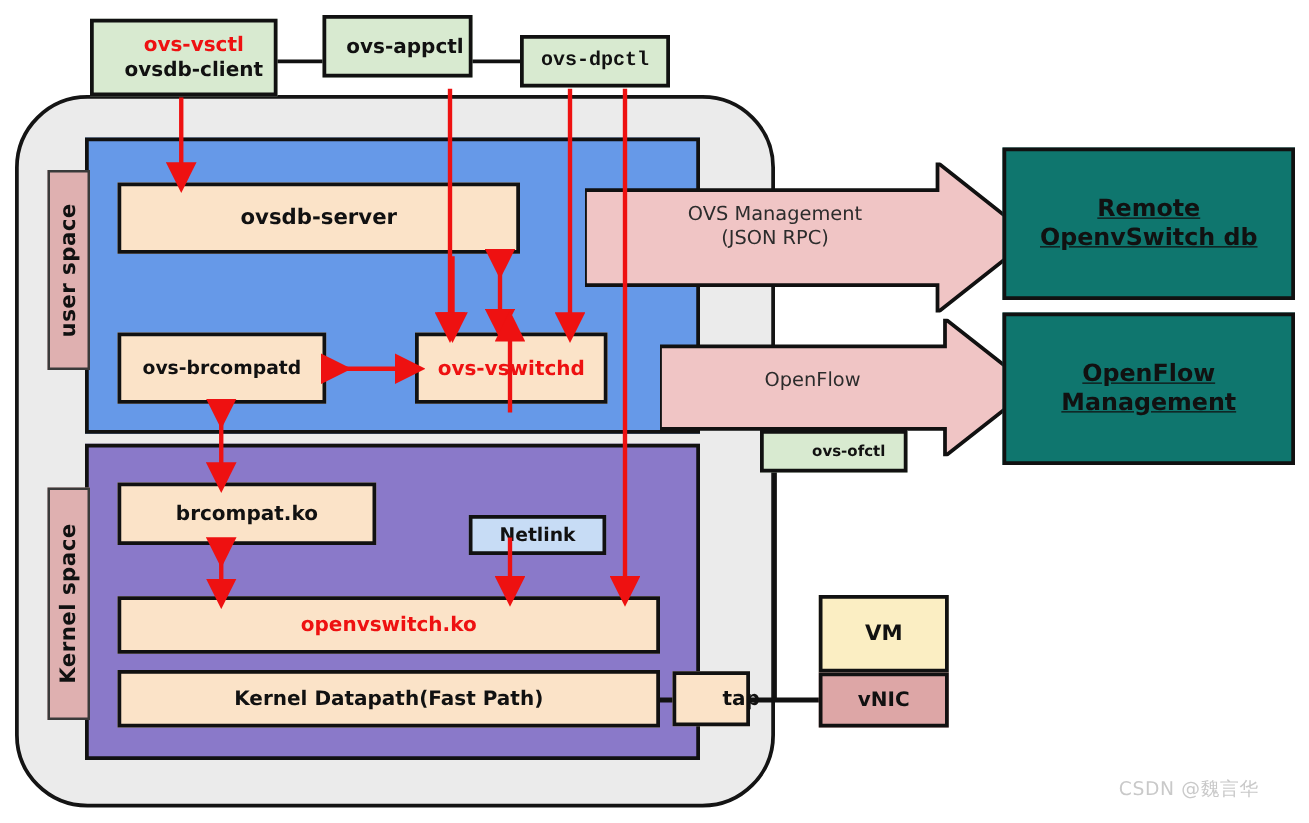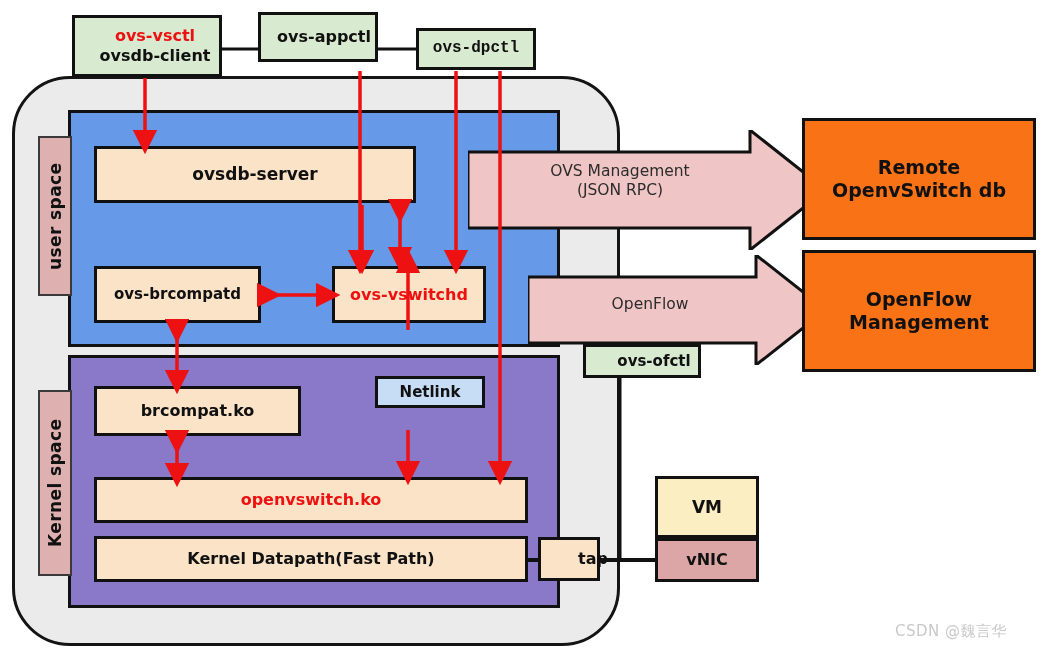--- a/index.html
+++ b/index.html
@@ -35,39 +35,39 @@
   .side-kernel{left:38px;top:390px;width:34px;height:186px;font-size:17px;}
 
   
   .box{
     border:3px solid #111;display:flex;align-items:center;justify-content:center;
     text-align:center;font-weight:bold;color:#111;line-height:1.22;
   }
   .box-peach{background:#fbe3c8;}
   .box-green{background:#d8ead0;}
   .box-blue{background:#c7dcf5;}
-  .box-yellow{background:#f97316;}
+  .box-yellow{background:#0f766e;text-decoration:underline;}
   .box-rose{background:#dda6a6;}
   .box-cream{background:#fbeec3;}
   .red-txt{color:#ee1111;}
 
   
   .t-vsctl{left:72px;top:15px;width:150px;height:62px;flex-direction:column;font-size:16px;padding-left:16px;}
   .t-appctl{left:258px;top:12px;width:120px;height:50px;font-size:16px;padding-left:12px;}
   .t-dpctl{left:416px;top:28px;width:120px;height:42px;font-size:16px;font-family:Liberation Mono, monospace;}
-  .t-ofctl{left:583px;top:344px;width:118px;height:34px;font-size:15px;padding-left:24px;}
+  .t-ofctl{left:608px;top:344px;width:118px;height:34px;font-size:12px;padding-left:24px;}
 
   
   .b-ovsdbsrv{left:94px;top:146px;width:322px;height:57px;font-size:17px;}
   .b-brcompatd{left:94px;top:266px;width:167px;height:57px;font-size:15px;}
   .b-vswitchd{left:332px;top:266px;width:154px;height:57px;font-size:16px;}
 
   
   .b-brcompatko{left:94px;top:386px;width:207px;height:50px;font-size:16px;}
-  .b-netlink{left:375px;top:376px;width:110px;height:32px;font-size:15px;}
+  .b-netlink{left:375px;top:412px;width:110px;height:32px;font-size:15px;}
   .b-ovsko{left:94px;top:477px;width:434px;height:46px;font-size:16px;}
   .b-datapath{left:94px;top:536px;width:434px;height:46px;font-size:16px;}
   .b-tap{left:538px;top:537px;width:62px;height:44px;font-size:16px;padding-left:48px;}
 
   
   .b-remotedb{left:802px;top:118px;width:234px;height:122px;flex-direction:column;font-size:19px;}
   .b-ofcontroller{left:802px;top:250px;width:234px;height:122px;flex-direction:column;font-size:19px;}
   .b-vm{left:655px;top:476px;width:104px;height:62px;font-size:17px;}
   .b-vnic{left:655px;top:538px;width:104px;height:44px;font-size:16px;}
 

